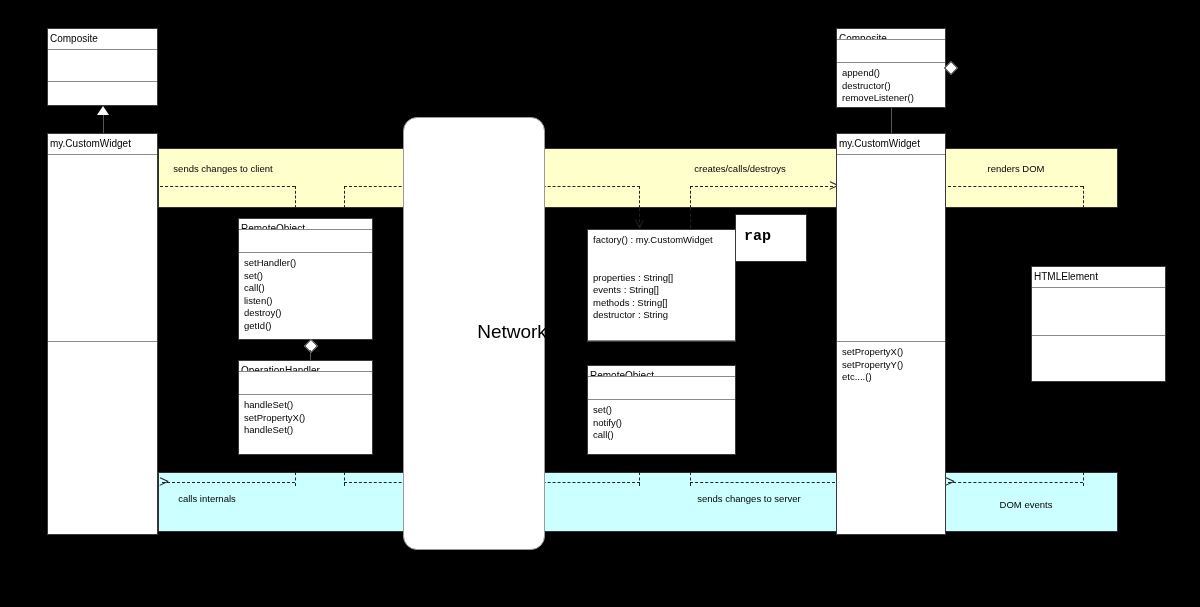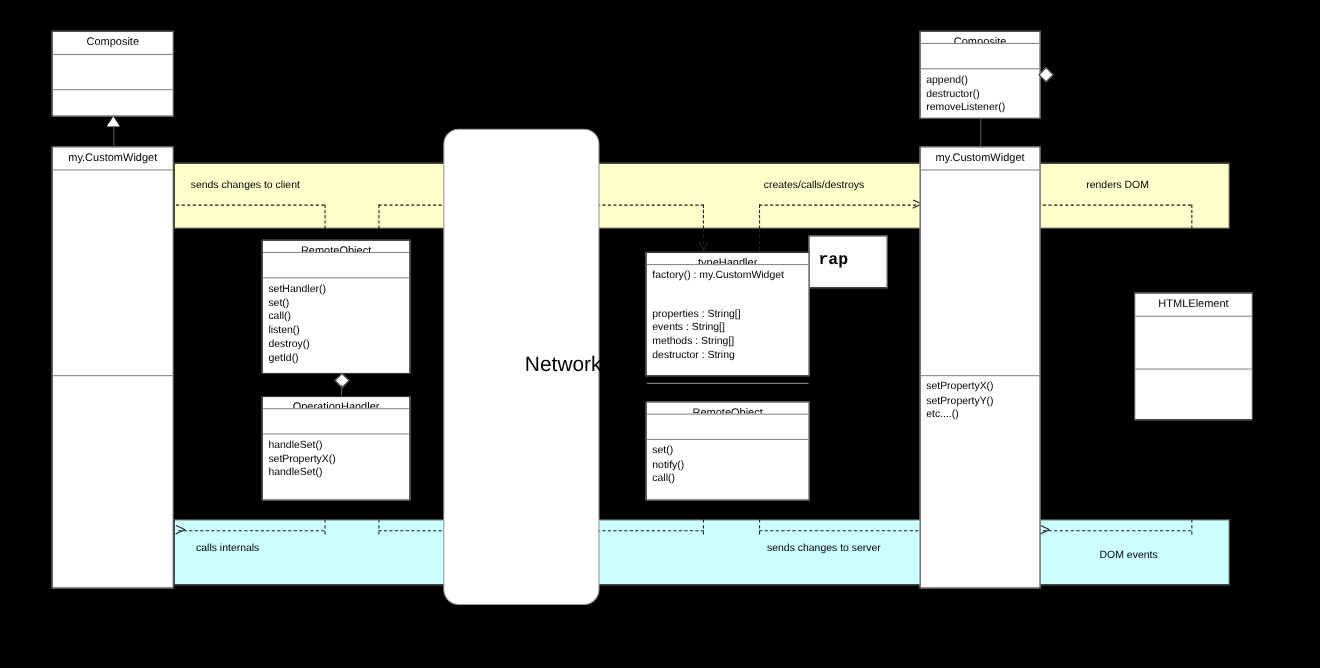--- a/index.html
+++ b/index.html
@@ -6,21 +6,21 @@
   body{width:1200px;height:607px;overflow:hidden;
        font-family:"Liberation Sans","DejaVu Sans",sans-serif;}
   #stage{position:relative;width:1200px;height:607px;background:#000;}
 
   
   .node{position:absolute;box-sizing:border-box;}
 
   
   .umlbox{background:#ffffff;border:1px solid #3a3a3a;box-sizing:border-box;
           display:flex;flex-direction:column;}
-  .uml-title{text-align:center;font-size:10px;color:#000;line-height:1;
+  .uml-title{text-align:left;font-size:10px;color:#000;line-height:1;
              padding:5px 2px 5px;border-bottom:1px solid #8a8a8a;
              white-space:nowrap;overflow:hidden;}
   .uml-sec{border-bottom:1px solid #8a8a8a;box-sizing:border-box;
            padding:4px 4px 18px 5px;}
   .uml-sec.last{border-bottom:none;}
   .uml-sec.flex{flex:1 1 auto;}
   .uml-line{font-size:9.5px;color:#000;line-height:12.6px;white-space:nowrap;}
 
   
   .band{position:absolute;box-sizing:border-box;border:1px solid #2f2f2f;}
@@ -151,21 +151,20 @@
 
   <div class="rap" style="left:735px;top:214px;width:72px;height:48px;"></div>
   <span class="rap-label" style="left:744px;top:228px;">rap</span>
 
   <div class="vline" style="left:639px;top:208px;height:20px;"></div>
   <div class="ah" style="left:639px;top:228px;transform:rotate(-115deg);"></div>
   <div class="ah" style="left:639px;top:228px;transform:rotate(-65deg);"></div>
   <div class="vline" style="left:690px;top:208px;height:20px;"></div>
 
   <div class="node umlbox" style="left:587px;top:229px;width:149px;height:113px;">
-    <div class="uml-title">typeHandler</div>
     <div class="uml-sec last flex">
       <div class="uml-line">factory() : my.CustomWidget</div>
     </div>
     <div class="uml-sec">
       <div class="uml-line">properties : String[]</div>
       <div class="uml-line">events : String[]</div>
       <div class="uml-line">methods : String[]</div>
       <div class="uml-line">destructor : String</div>
     </div>
   </div>
@@ -197,19 +196,19 @@
   <div class="node umlbox" style="left:836px;top:133px;width:110px;height:402px;">
     <div class="uml-title">my.CustomWidget</div>
     <div class="uml-sec" style="height:187px;"></div>
     <div class="uml-sec last flex">
       <div class="uml-line">setPropertyX()</div>
       <div class="uml-line">setPropertyY()</div>
       <div class="uml-line">etc....()</div>
     </div>
   </div>
 
-  <div class="node umlbox" style="left:1031px;top:266px;width:108px;height:116px;">
+  <div class="node umlbox" style="left:1031px;top:266px;width:135px;height:116px;">
     <div class="uml-title">HTMLElement</div>
     <div class="uml-sec" style="height:48px;"></div>
     <div class="uml-sec last flex"></div>
   </div>
 
 </div>
 
 </body></html>

